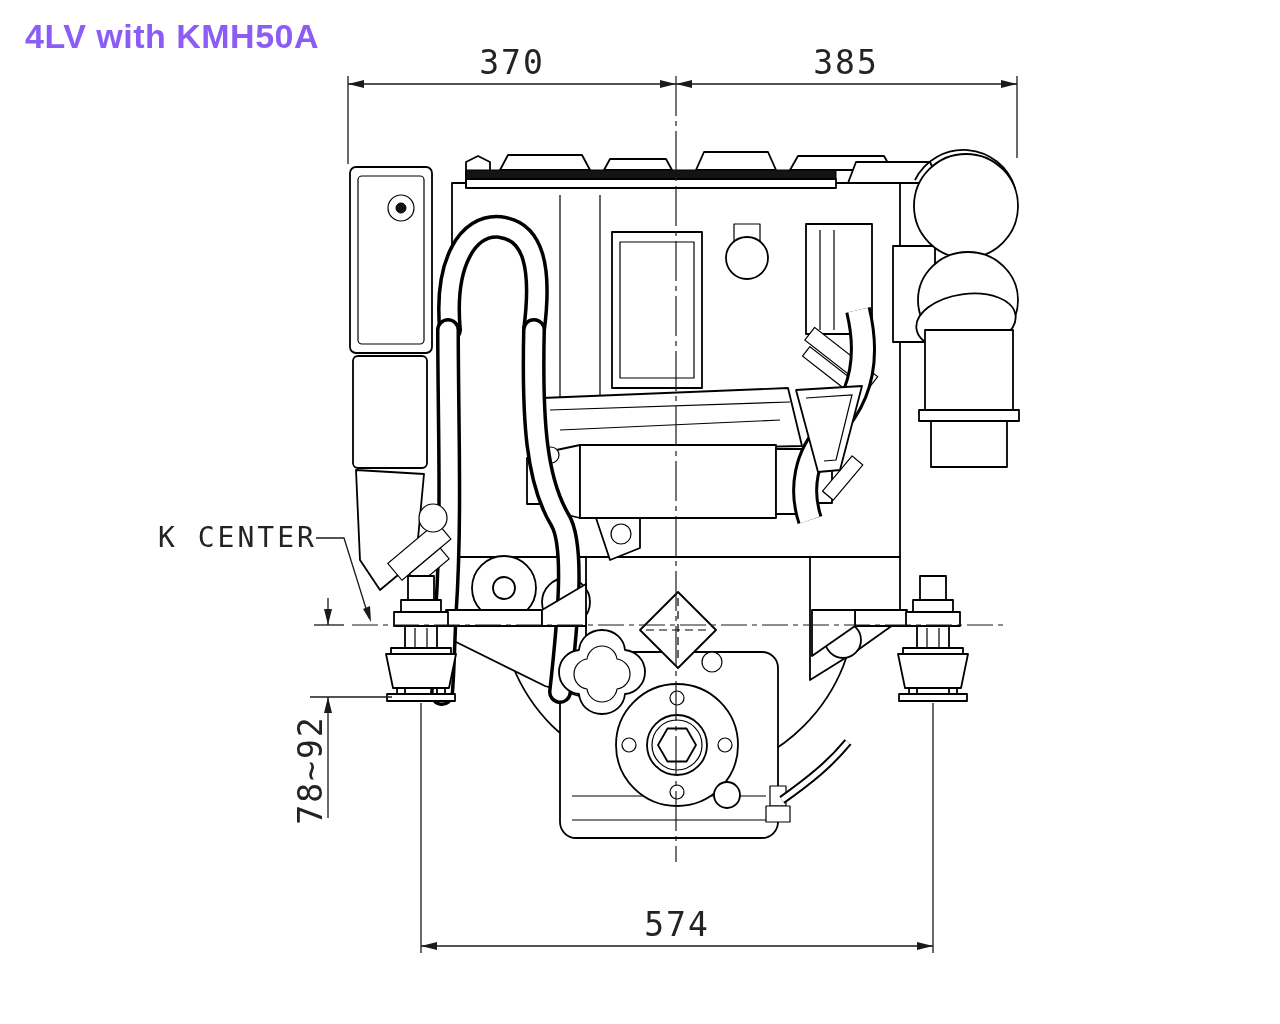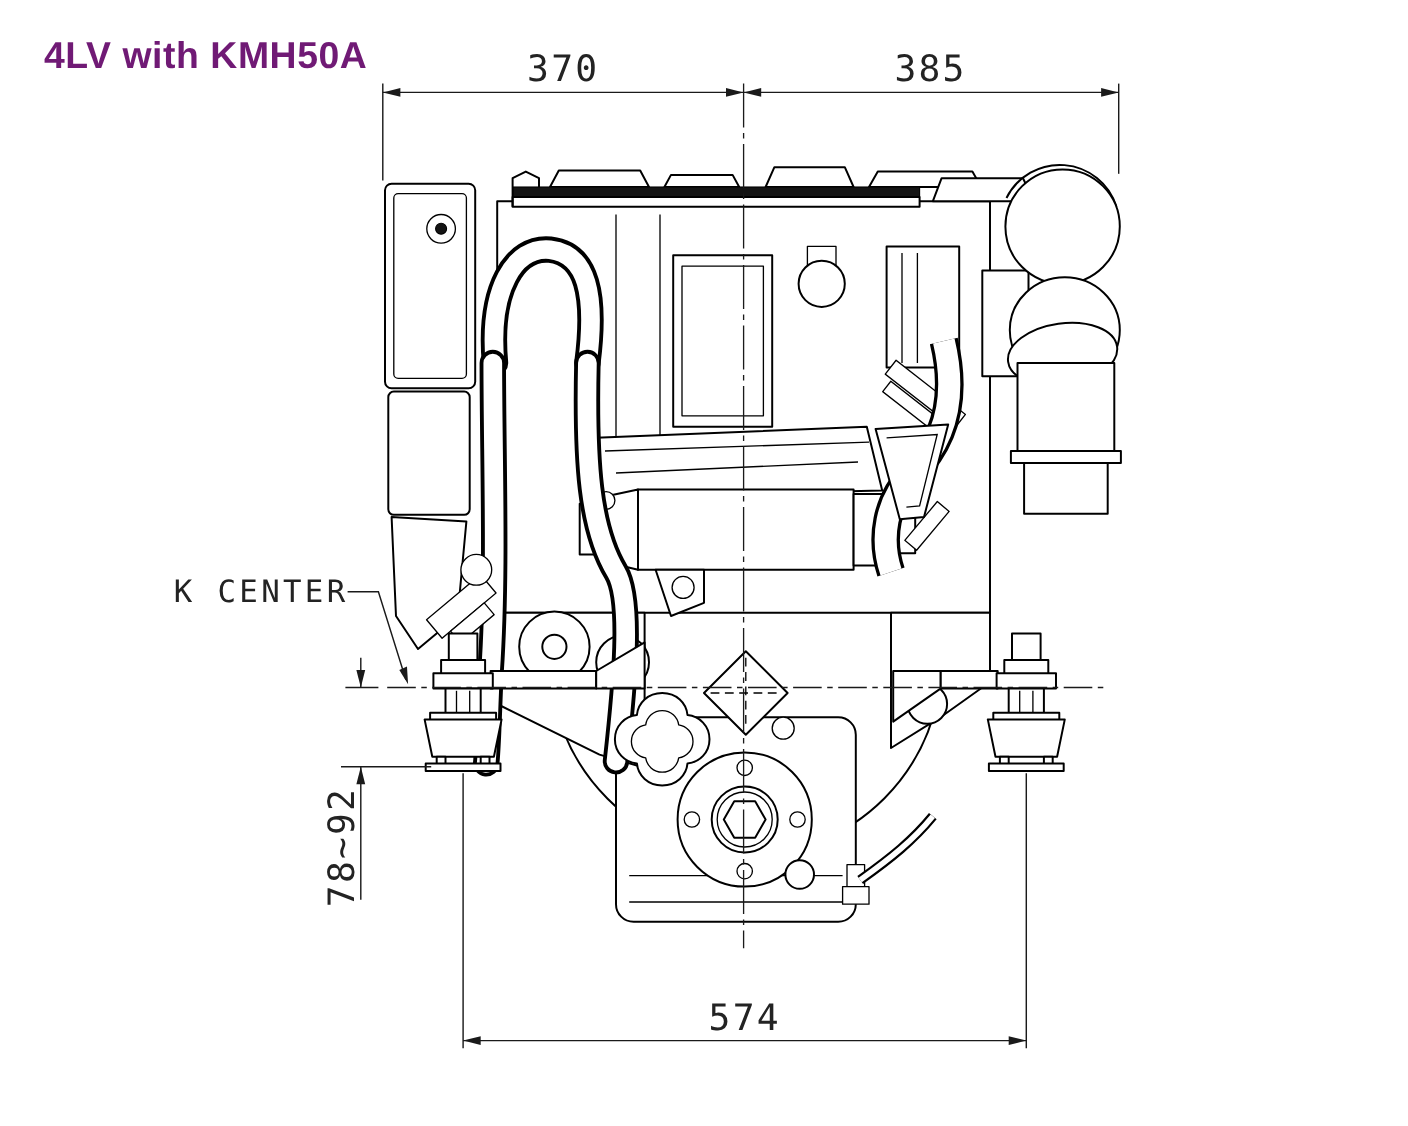--- a/index.html
+++ b/index.html
@@ -2,22 +2,22 @@
 <html><head>
 <meta charset="utf-8">
 <style>
   html,body{margin:0;padding:0;}
   body{
     width:1280px;height:1024px;position:relative;overflow:hidden;
     background:#ffffff;
     font-family:"Liberation Sans", sans-serif;
   }
   .page-title{
-    position:absolute;left:24px;top:16px;margin:16px;
-    font-size:34px;font-weight:bold;color:#701a75;letter-spacing:0.5px;
+    position:absolute;left:24px;top:16px;margin:1px;
+    font-size:34px;font-weight:bold;color:#8b5cf6;letter-spacing:0.5px;
   }
   svg{position:absolute;left:0;top:0;}
   
   .part{fill:#ffffff;stroke:#000000;stroke-width:1.8;stroke-linejoin:round;}
   .part-thin{fill:#ffffff;stroke:#000000;stroke-width:1.2;stroke-linejoin:round;}
   .pline{fill:none;stroke:#000000;stroke-width:1.8;stroke-linejoin:round;}
   .pline-thin{fill:none;stroke:#000000;stroke-width:1.2;}
   .dark{fill:#141414;stroke:#000;stroke-width:1;}
   .tube-o{fill:none;stroke:#000;stroke-width:24;stroke-linecap:round;}
   .tube-i{fill:none;stroke:#fff;stroke-width:17;stroke-linecap:round;}

